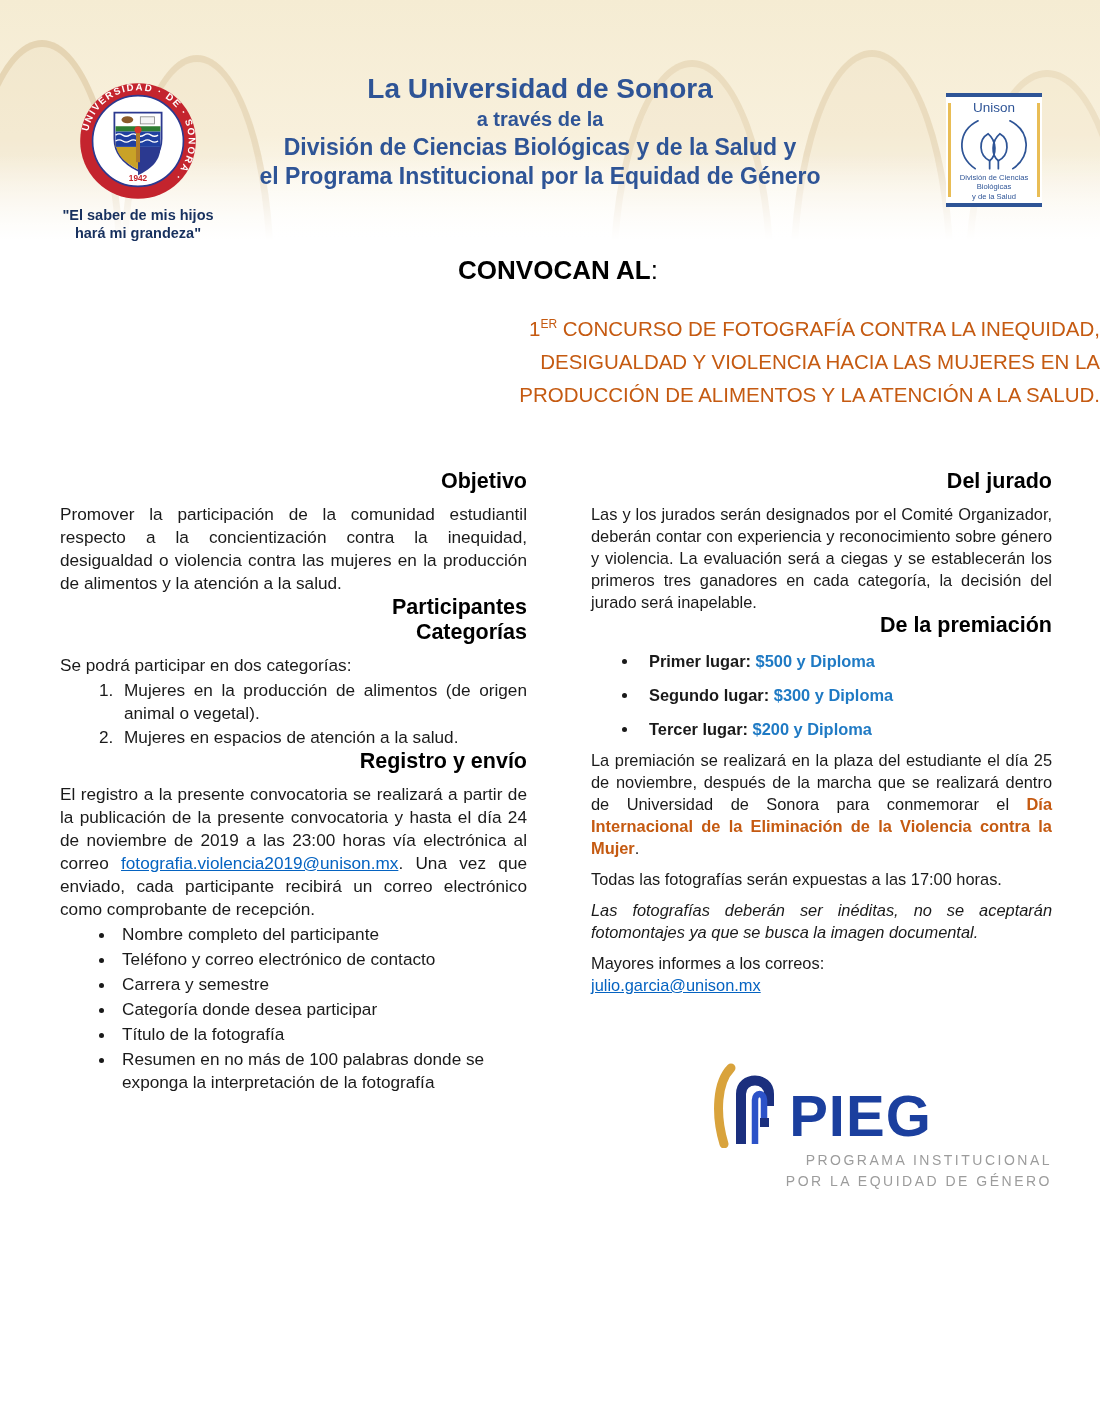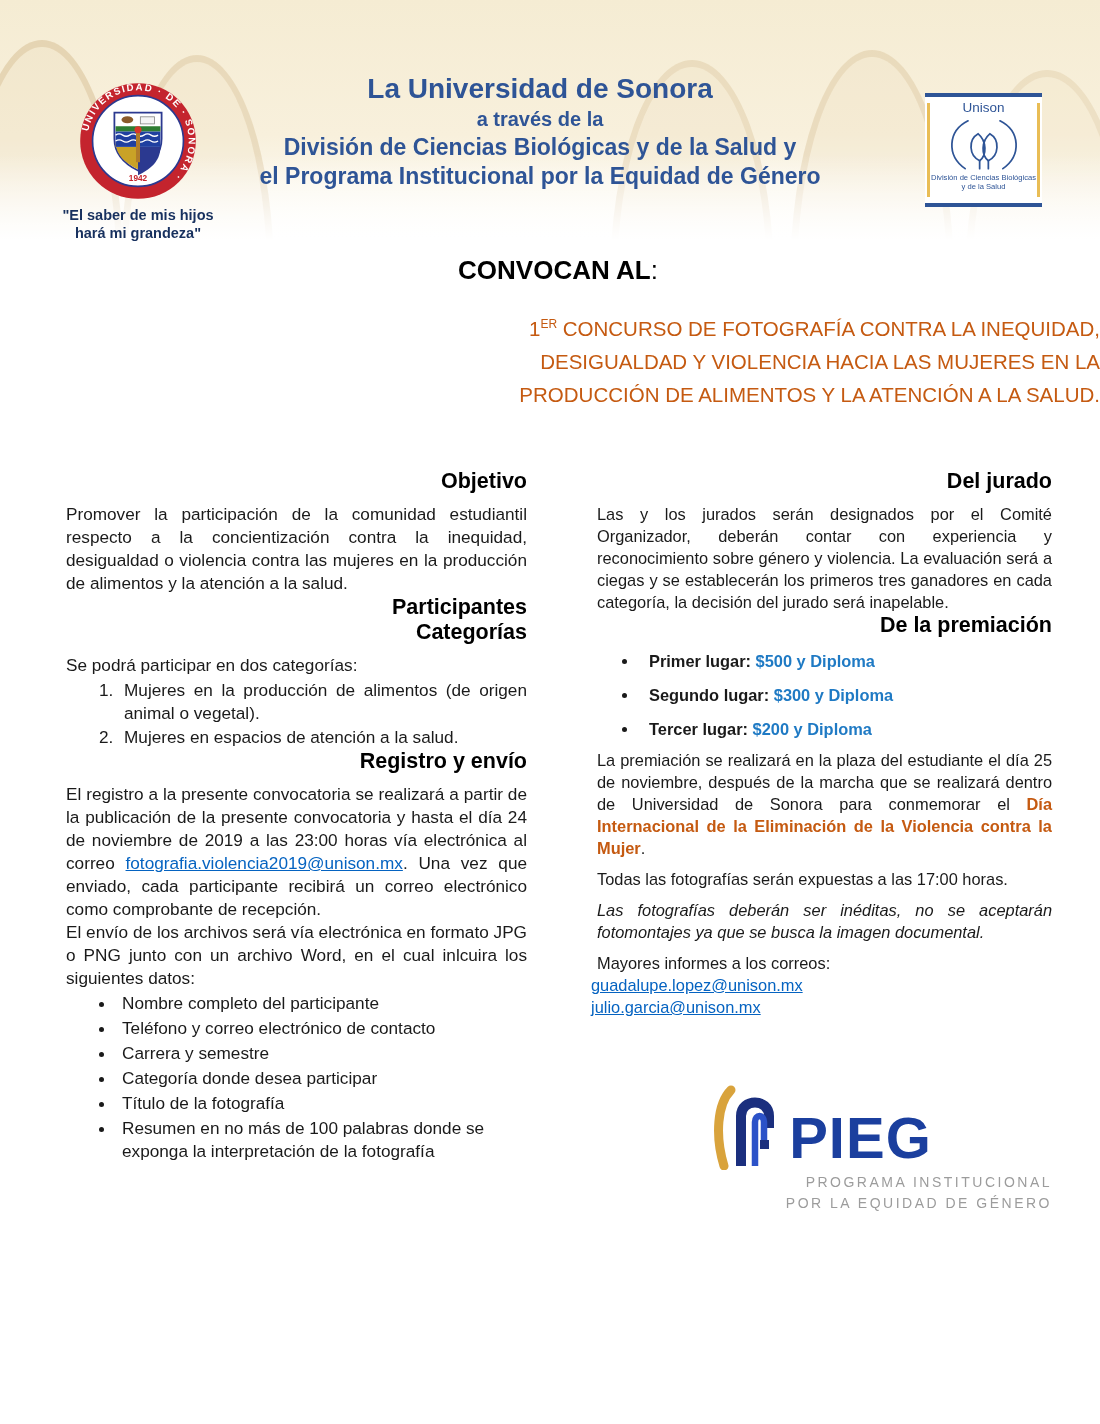--- a/index.html
+++ b/index.html
@@ -34,21 +34,21 @@
   .header-fade{position:absolute;left:0;right:0;bottom:0;height:90px;
     background:linear-gradient(180deg,rgba(255,255,255,0) 0%,#ffffff 95%);}
   .seal-wrap{position:absolute;left:78px;top:82px;width:120px;text-align:center;}
   .seal-wrap svg{display:block;width:118px;height:118px;margin:0 auto;}
   .motto{margin-top:6px;font-size:14.5px;font-weight:bold;color:#17305e;line-height:1.25;width:190px;margin-left:-35px;}
   .head-text{position:absolute;left:230px;right:250px;top:72px;text-align:center;color:#2e5496;font-weight:bold;}
   .head-l1{font-size:28px;line-height:1.2;}
   .head-l2{font-size:20px;line-height:1.35;}
   .head-l3,.head-l4{font-size:23px;line-height:1.3;}
   .unison-badge{
-    position:absolute;right:58px;top:93px;width:117px;height:106px;
+    position:absolute;right:58px;top:93px;width:96px;height:106px;
     background:#ffffff;
     border-top:4px solid #2e5496;border-bottom:4px solid #2e5496;
     text-align:center;
   }
   .unison-badge::before,.unison-badge::after{
     content:"";position:absolute;top:6px;bottom:6px;width:3px;background:#e9bd55;
   }
   .unison-badge::before{left:2px;} .unison-badge::after{right:2px;}
   .unison-title{font-size:13.5px;color:#2e5496;margin-top:3px;}
   .unison-badge svg{display:block;width:96px;height:58px;margin:0 auto;}
@@ -58,21 +58,21 @@
   .convocan .colon{font-weight:normal;}
   .main-title{margin-top:22px;text-align:right;color:#c55a11;font-weight:normal;font-size:20.5px;line-height:33px;}
   .main-title sup{font-size:12px;vertical-align:8px;}
   
   .columns{display:flex;margin-top:58px;padding:0 38px 0 60px;gap:64px;}
   .col-left{width:467px;flex:0 0 467px;}
   .col-right{width:461px;flex:0 0 461px;}
   h2.sec{margin:0;text-align:right;font-size:21.5px;font-weight:bold;color:#000;}
   .col-left p,.col-left li{font-size:17.2px;line-height:23px;}
   .col-right p,.col-right li,.col-right .intro{font-size:16.4px;line-height:22px;}
-  p.body{margin:9px 0 0 6px;text-align:justify;}
+  p.body{margin:9px 0 0 0;text-align:justify;}
   p.nj{text-align:left;}
   .gap-lg{margin-top:36px;}
   .gap-md{margin-top:26px;}
   ol.cats{margin:2px 0 0 0;padding-left:58px;}
   ol.cats li{text-align:justify;padding-left:6px;margin-top:1px;}
   ul.datos{margin:2px 0 0 0;padding-left:56px;list-style:disc;}
   ul.datos li{padding-left:6px;margin-top:2px;}
   ul.prizes{margin:4px 0 0 0;padding-left:48px;list-style:disc;}
   ul.prizes li{padding-left:10px;margin-top:12px;font-weight:bold;}
   .prize-val{color:#1f7ac4;}
@@ -175,21 +175,20 @@
 
       <h2 class="sec gap-lg">Categorías</h2>
       <p class="body nj">Se podrá participar en dos categorías:</p>
       <ol class="cats">
         <li>Mujeres en la producción de alimentos (de origen animal o vegetal).</li>
         <li>Mujeres en espacios de atención a la salud.</li>
       </ol>
 
       <h2 class="sec gap-md">Registro y envío</h2>
       <p class="body"><span>El registro a la presente convocatoria se realizará a partir de la publicación de la presente convocatoria y hasta el día 24 de noviembre de 2019 a las 23:00 horas vía electrónica al correo </span><a class="mail" href="#">fotografia.violencia2019@unison.mx</a><span>. Una vez que enviado, cada participante recibirá un correo electrónico como comprobante de recepción.</span></p>
-      <p class="body" style="margin-top:0;">El envío de los archivos será vía electrónica en formato JPG o PNG junto con un archivo Word, en el cual inlcuira los siguientes datos:</p>
       <ul class="datos">
         <li>Nombre completo del participante</li>
         <li>Teléfono y correo electrónico de contacto</li>
         <li>Carrera y semestre</li>
         <li>Categoría donde desea  participar</li>
         <li>Título de la fotografía</li>
         <li>Resumen en no más de 100 palabras donde se exponga la interpretación de la fotografía</li>
       </ul>
     </div>
 
@@ -205,21 +204,20 @@
         <li><span>Tercer lugar:</span> <span class="prize-val">$200 y Diploma</span></li>
       </ul>
 
       <p class="body gap-md"><span>La premiación se realizará en la plaza del estudiante el día 25 de noviembre, después de la marcha que se realizará dentro de Universidad de Sonora para conmemorar el </span><b style="color:#c55a11;">Día Internacional de la Eliminación de la Violencia contra la Mujer</b><span>.</span></p>
 
       <p class="body nj gap-md">Todas las fotografías serán expuestas a las 17:00 horas.</p>
 
       <p class="body italic-p gap-md">Las fotografías deberán ser inéditas, no se aceptarán fotomontajes ya que se busca la imagen documental.</p>
 
       <p class="body nj gap-md" style="margin-bottom:0;">Mayores informes a los correos:</p>
-      <a class="mail mail-line" href="#">guadalupe.lopez@unison.mx</a>
       <a class="mail mail-line" href="#">julio.garcia@unison.mx</a>
 
       <div class="pieg">
         <div class="pieg-top">
           <svg viewBox="0 0 74 86">
             <path d="M20,6 C6,20 4,52 13,82" fill="none" stroke="#d9a33c" stroke-width="9" stroke-linecap="round"></path>
             <path d="M30,82 L30,32 C30,14 58,14 58,32 L58,44" fill="none" stroke="#1b2f7e" stroke-width="10"></path>
             <path d="M44,82 L44,38 C44,30 53,30 53,38 L53,56" fill="none" stroke="#2c52c8" stroke-width="6.5"></path>
             <rect x="49" y="56" width="9" height="9" fill="#1b2f7e"></rect>
           </svg>

